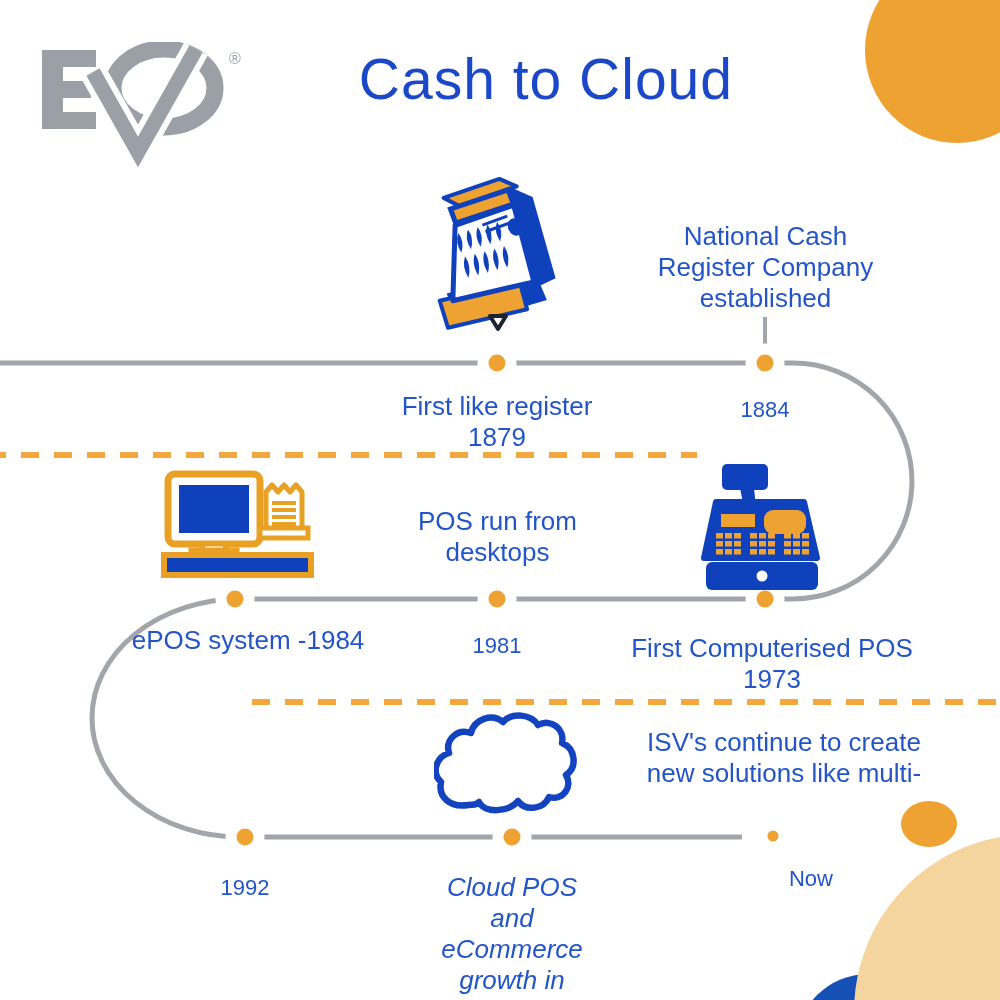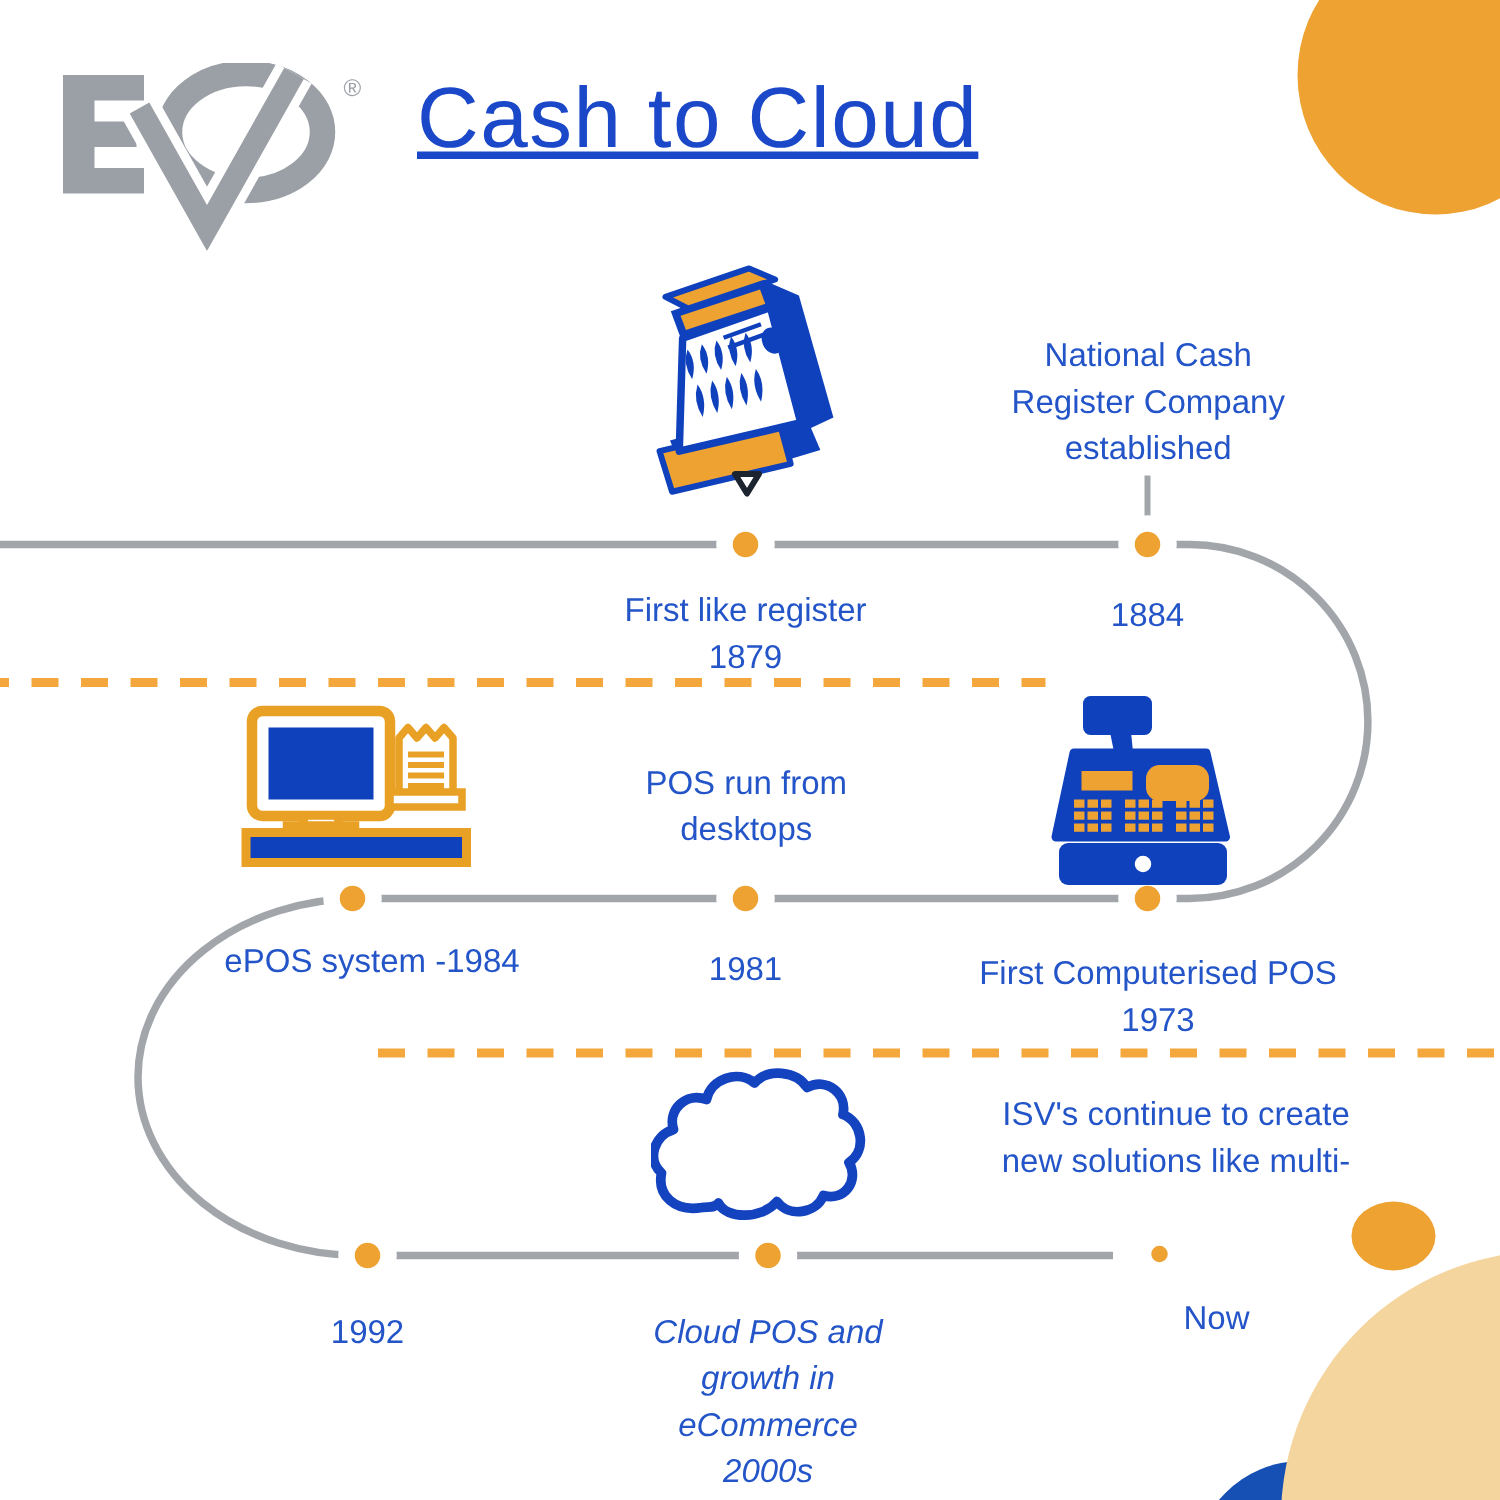--- a/index.html
+++ b/index.html
@@ -3,25 +3,25 @@
 <meta charset="utf-8">
 <style>
   html,body{margin:0;padding:0;background:#fff;}
   .canvas{
     position:relative;width:1000px;height:1000px;overflow:hidden;background:#ffffff;
     font-family:"Liberation Sans",sans-serif;
   }
   .bg{position:absolute;left:0;top:0;width:1000px;height:1000px;}
   .abs{position:absolute;}
   .title{
-    position:absolute;left:278px;top:46px;width:455px;text-align:left;
-    font-size:57px;line-height:66px;font-weight:400;color:#1a48c9;letter-spacing:1px;text-decoration:underline;
+    position:absolute;left:278px;top:46px;width:455px;text-align:right;
+    font-size:57px;line-height:66px;font-weight:400;color:#1a48c9;letter-spacing:1px;
   }
   .t{
-    position:absolute;font-size:22px;line-height:31px;color:#2355c8;text-align:center;
+    position:absolute;font-size:26px;line-height:31px;color:#2355c8;text-align:center;
   }
   .t span{display:block;}
   .date{position:absolute;font-size:22px;line-height:31px;color:#2355c8;text-align:center;}
 </style>
 </head>
 <body>
 
 <div class="canvas">
 
   <svg class="bg" viewBox="0 0 1000 1000">
@@ -173,22 +173,22 @@
 
   <div class="t" style="left:612px;top:633px;width:320px;">
     <span>First Computerised POS</span>
     <span>1973</span>
   </div>
 
   <div class="date" style="left:185px;top:872px;width:120px;">1992</div>
 
   <div class="t" style="left:424px;top:872px;width:176px;font-style:italic;">
     <span>Cloud POS and</span>
+    <span>eCommerce</span>
     <span>growth in</span>
-    <span>eCommerce</span>
     <span>2000s</span>
   </div>
 
   <div class="t" style="left:628px;top:727px;width:312px;">
     <span>ISV's continue to create</span>
     <span>new solutions like multi-</span>
   </div>
   <div class="date" style="left:713px;top:863px;width:120px;text-align:right;">Now</div>
 
 </div>

